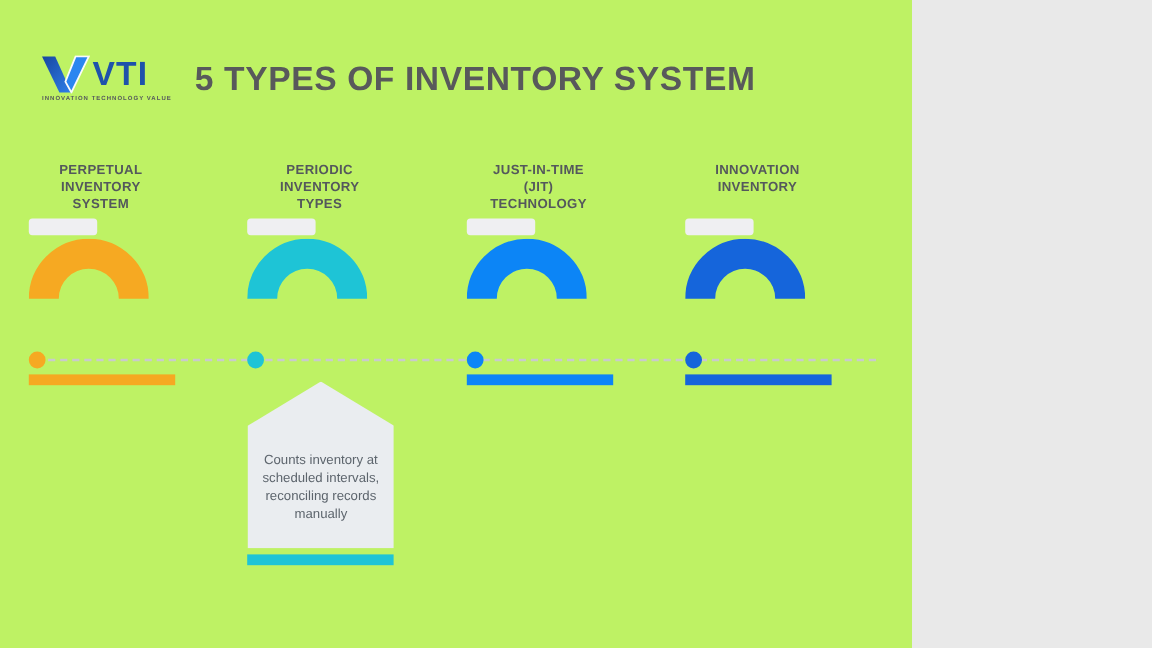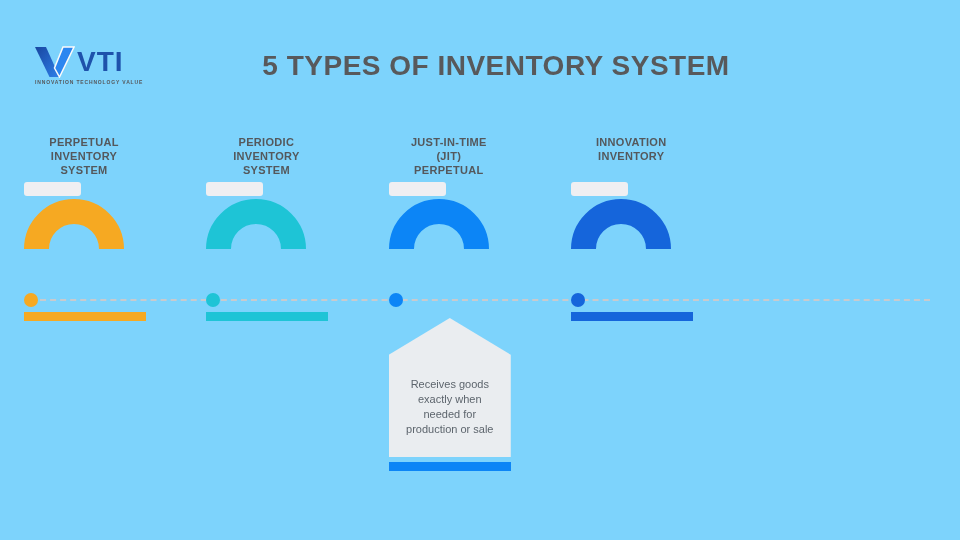--- a/index.html
+++ b/index.html
@@ -1,20 +1,20 @@
 <!DOCTYPE html>
 <html><head>
 <meta charset="utf-8">
 <style>
   * { margin:0; padding:0; box-sizing:border-box; }
   html,body { background:#e9e9e9; }
   .slide {
     position:relative;
-    width:960px; height:540px;
-    background:#7dd3fc;
+    width:760px; height:540px;
+    background:#bef264;
     overflow:hidden;
     font-family:"Liberation Sans", sans-serif;
   }
 
   
   .logo { position:absolute; left:35px; top:46px; width:110px; }
   .logo-row { display:flex; align-items:flex-start; gap:2px; }
   .logo-mark { width:40px; height:32px; flex:0 0 auto; }
   .logo-text {
     font-size:28px; font-weight:bold; color:#1e52ab;
@@ -117,44 +117,44 @@
       <div class="arc">
           <div class="arc-ring"></div>
         </div>
       <div class="dot"></div>
       <div class="accent-bar"></div>
     </section>
 
     <section class="column" style="--accent: #1ec4d6;">
       <h2 class="col-heading">PERIODIC
 INVENTORY
-SYSTEM</h2>
+TYPES</h2>
       <div class="arc-backplate"></div>
       <div class="arc">
           <div class="arc-ring"></div>
         </div>
       <div class="dot"></div>
+      <div class="card">
+        <p class="card-text">Counts inventory at
+scheduled intervals,
+reconciling records
+manually</p>
+      </div>
       <div class="accent-bar"></div>
     </section>
 
     <section class="column" style="--accent: #0c85f6;">
       <h2 class="col-heading">JUST-IN-TIME
 (JIT)
-PERPETUAL</h2>
+TECHNOLOGY</h2>
       <div class="arc-backplate"></div>
       <div class="arc">
           <div class="arc-ring"></div>
         </div>
       <div class="dot"></div>
-      <div class="card">
-        <p class="card-text">Receives goods
-exactly when
-needed for
-production or sale</p>
-      </div>
       <div class="accent-bar"></div>
     </section>
 
     <section class="column" style="--accent: #1565db;">
       <h2 class="col-heading">INNOVATION
 INVENTORY</h2>
       <div class="arc-backplate"></div>
       <div class="arc">
           <div class="arc-ring"></div>
         </div>

